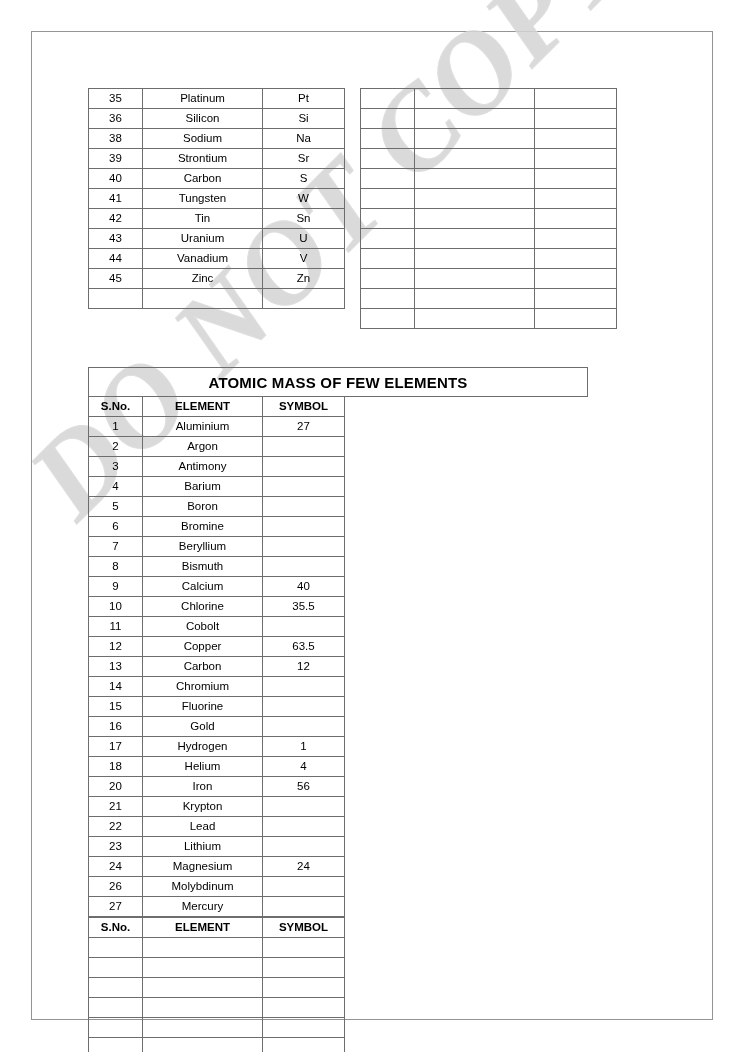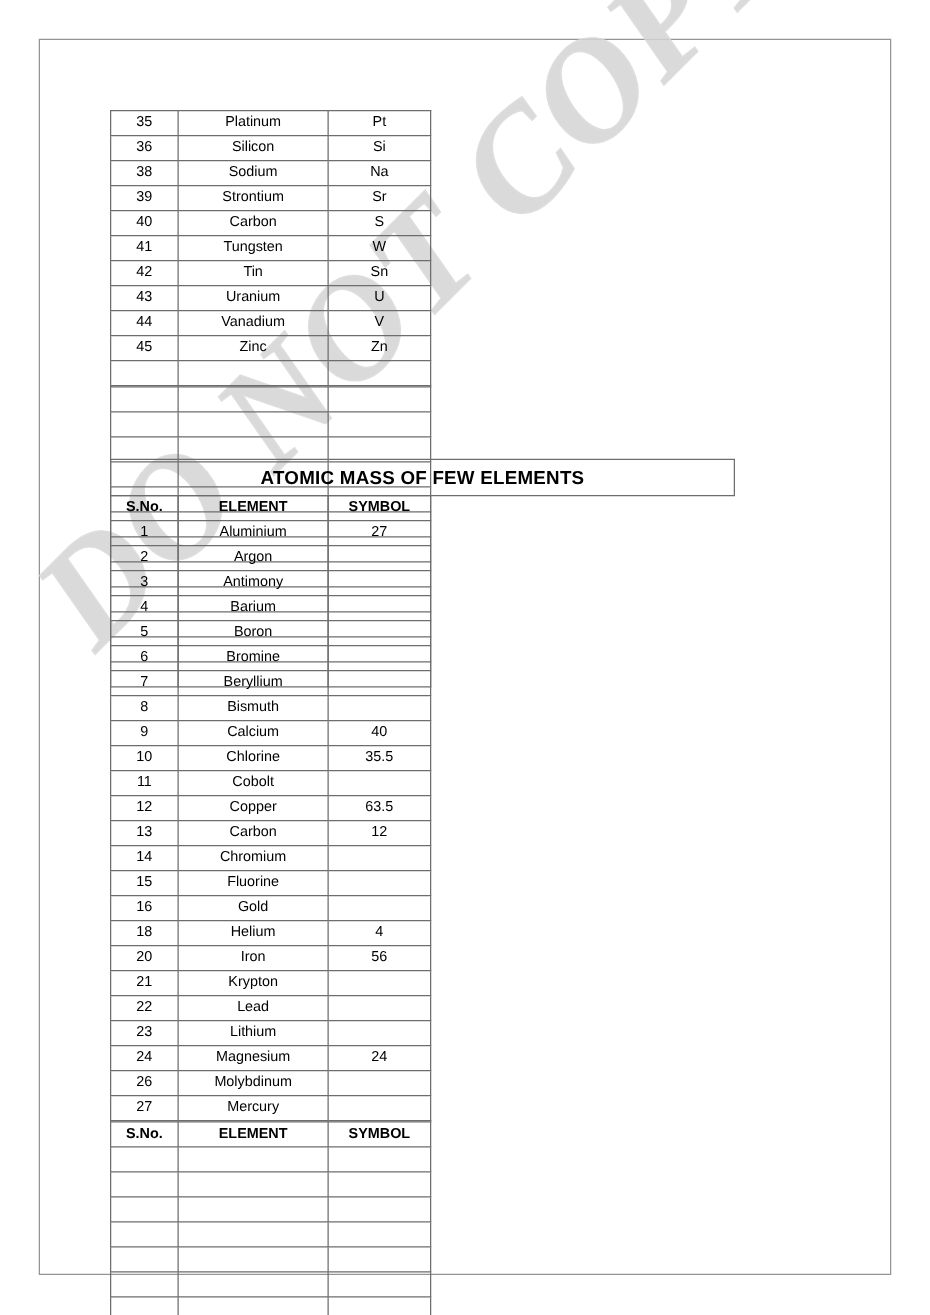--- a/index.html
+++ b/index.html
@@ -64,21 +64,21 @@
     top: 0;
     width: 744px;
     height: 1052px;
     z-index: 10;
   }
 
   
   .table-block {
     position: absolute;
     display: flex;
-    flex-direction: column;
+    flex-direction: row;
     align-items: flex-start;
   }
 
   table.grid {
     border-collapse: collapse;
     table-layout: fixed;
     background: transparent;
   }
   table.grid td, table.grid th {
     border: 1px solid #6d6d6d;
@@ -371,20 +371,25 @@
               <td>15</td>
               <td>Fluorine</td>
               <td class="sym"></td>
             </tr>
             <tr>
               <td>16</td>
               <td>Gold</td>
               <td class="sym"></td>
             </tr>
             <tr>
+              <td>17</td>
+              <td>Hydrogen</td>
+              <td class="sym">1</td>
+            </tr>
+            <tr>
               <td>18</td>
               <td>Helium</td>
               <td class="sym">4</td>
             </tr>
             <tr>
               <td>20</td>
               <td>Iron</td>
               <td class="sym">56</td>
             </tr>
             <tr>

